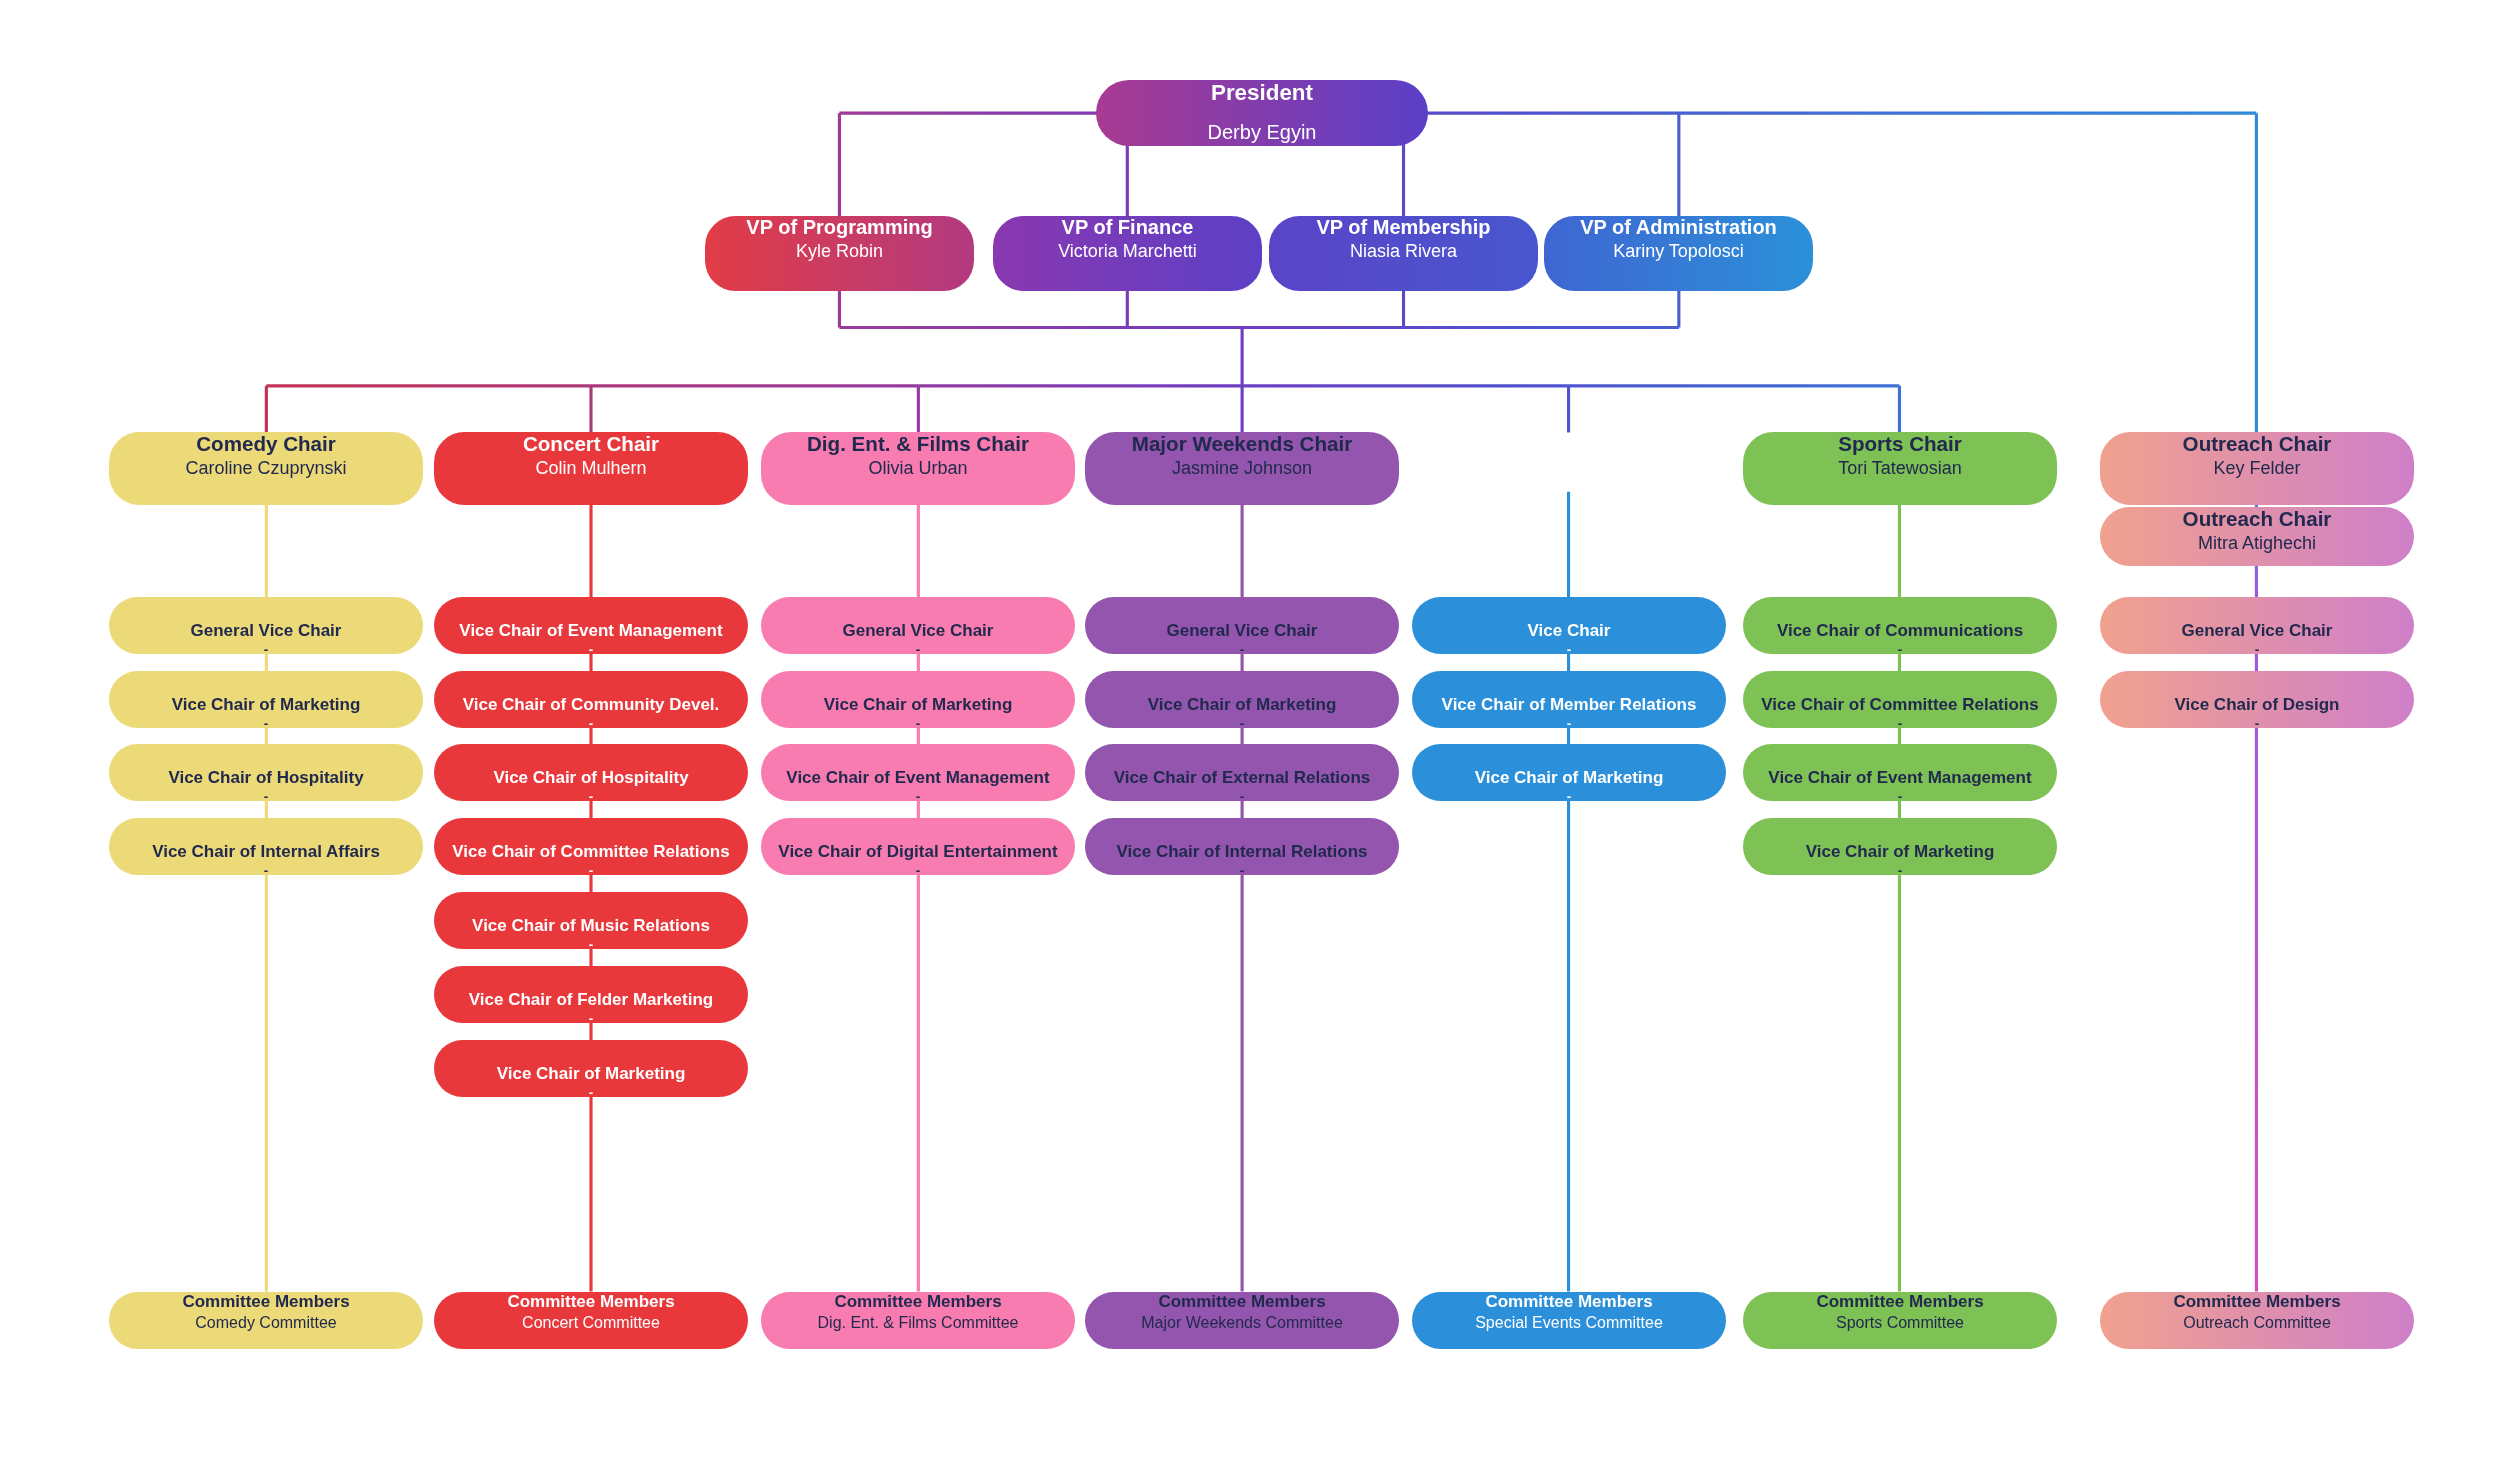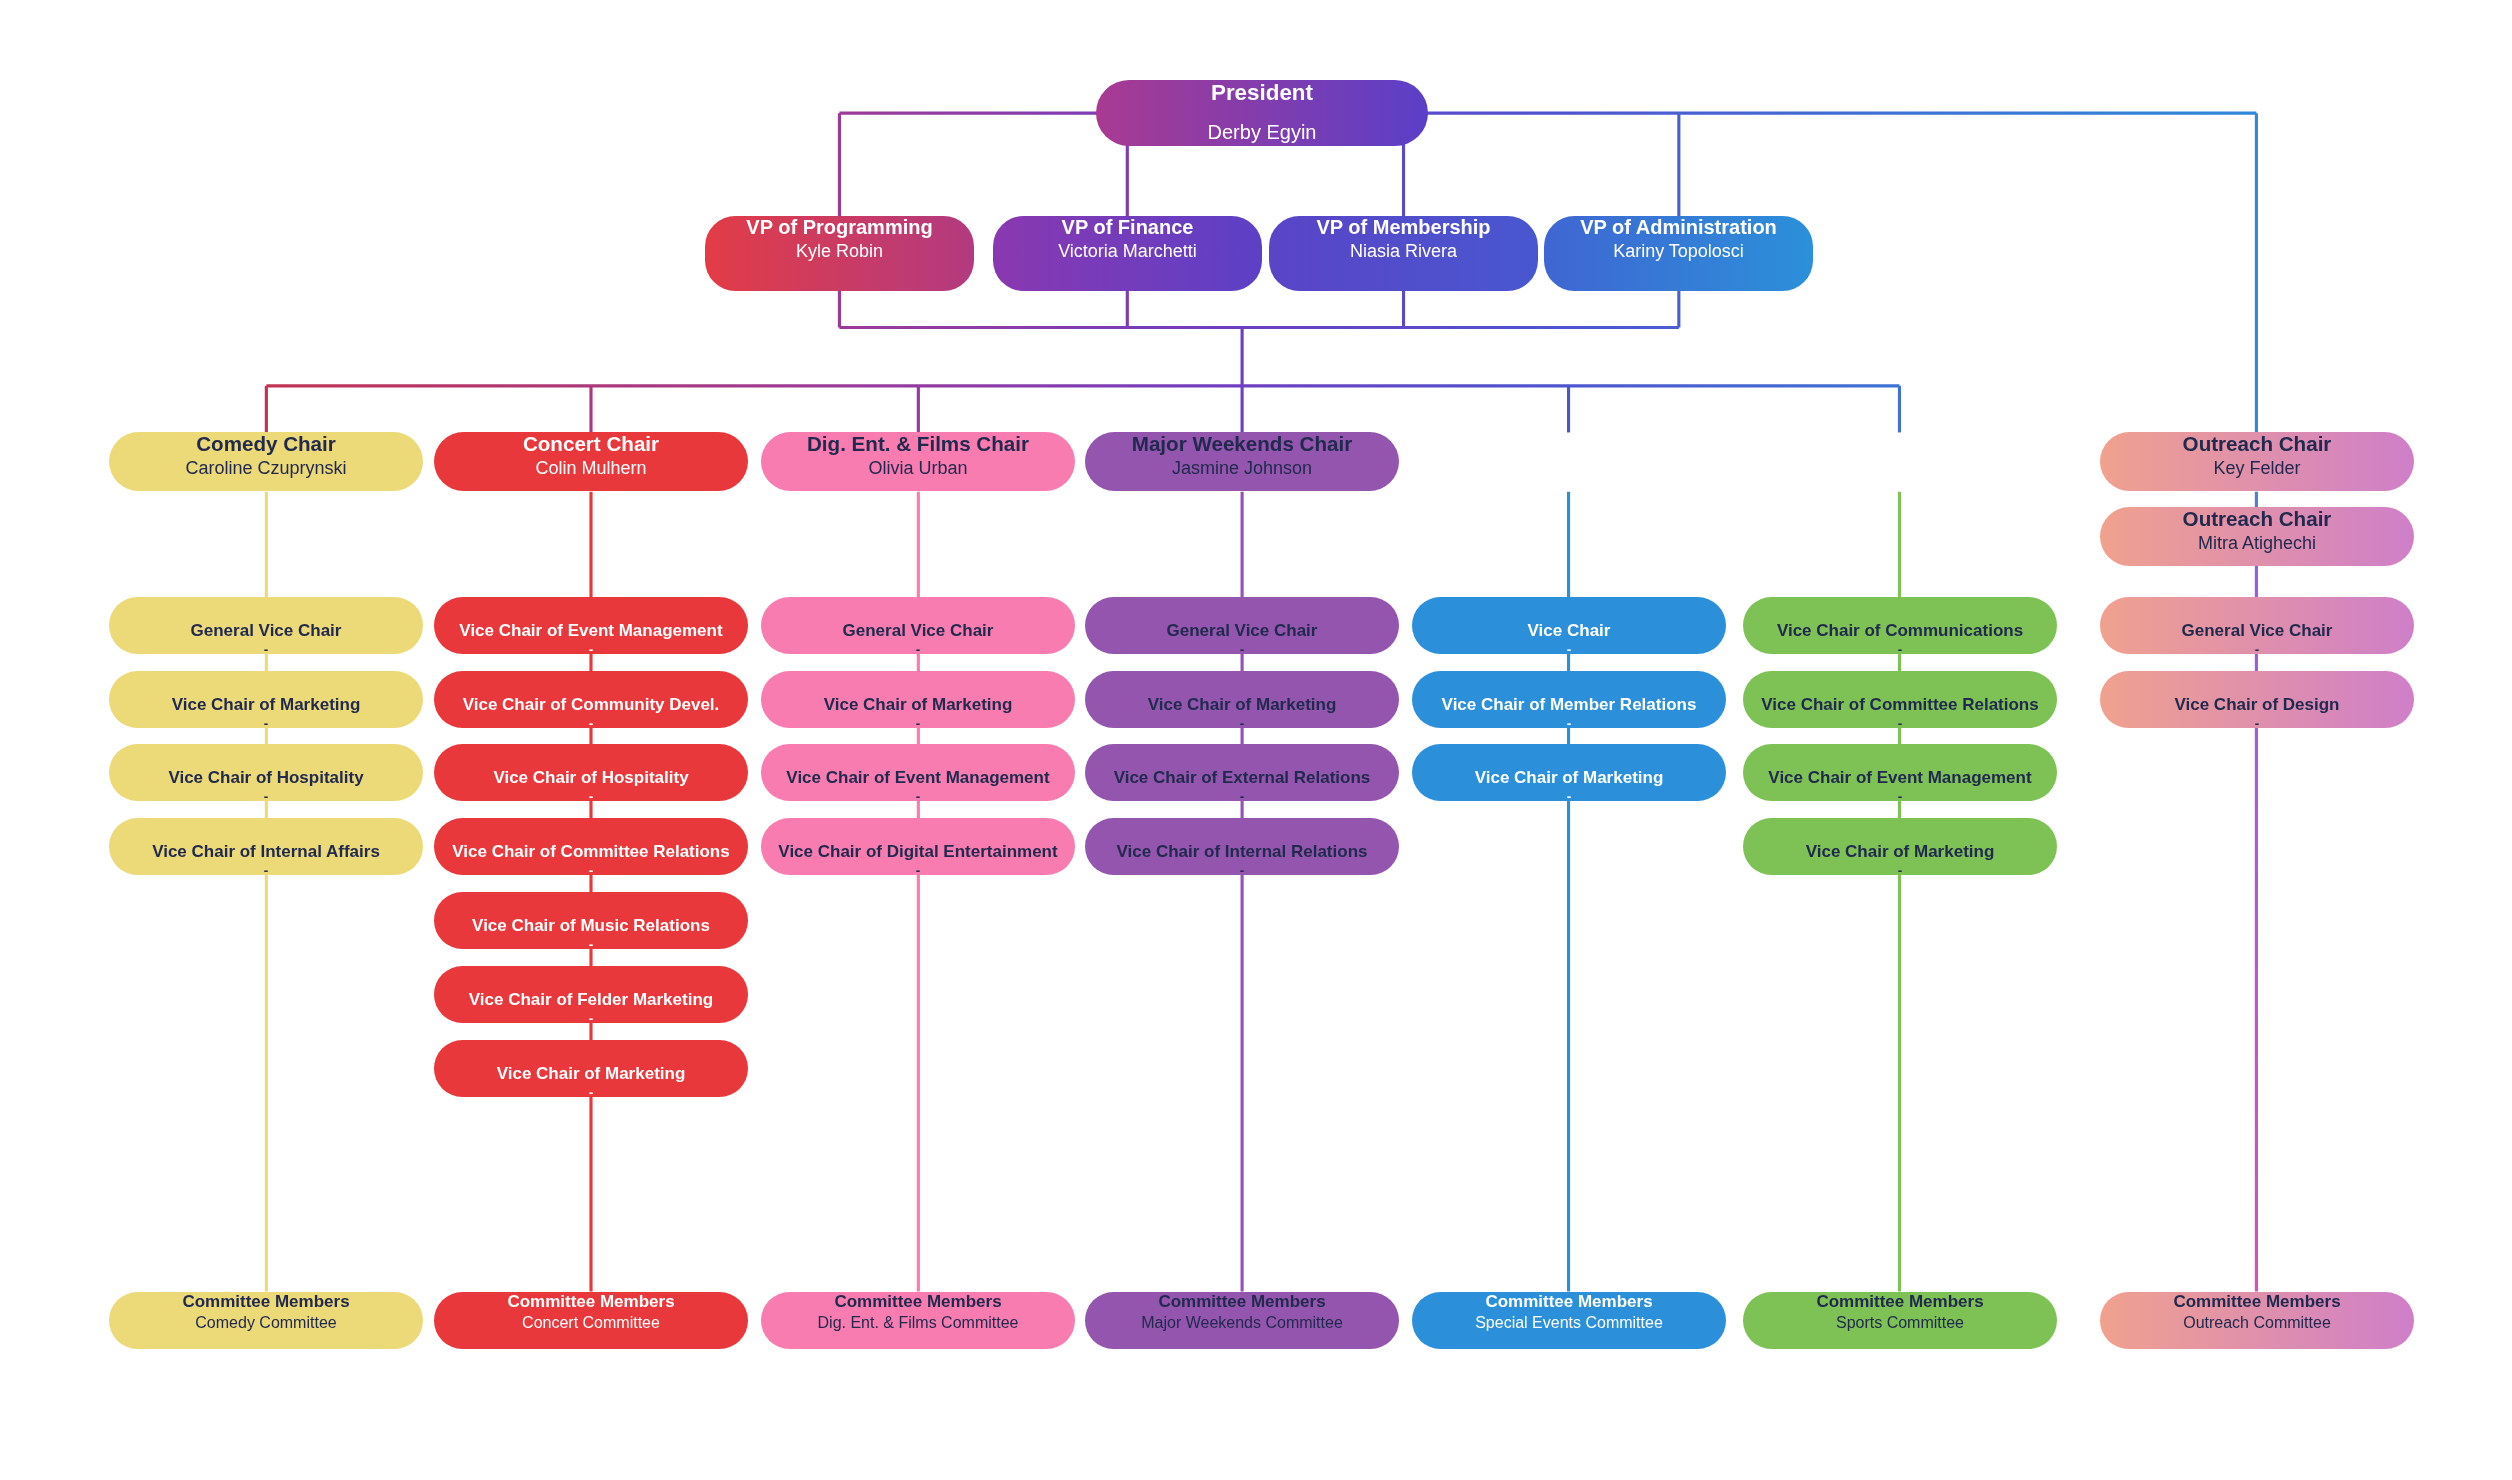--- a/index.html
+++ b/index.html
@@ -35,21 +35,21 @@
   .vp0{left:705px;background:linear-gradient(90deg,#e23c46,#b23a80);}
   .vp1{left:993px;background:linear-gradient(90deg,#8a38b0,#5c40c6);}
   .vp2{left:1269px;background:linear-gradient(90deg,#5a44c7,#4857cf);}
   .vp3{left:1544px;background:linear-gradient(90deg,#3f66d2,#2b90d9);}
 
   
   .c0{left:109px}.c1{left:434px}.c2{left:761px}.c3{left:1085px}
   .c4{left:1412px}.c5{left:1743px}.c6{left:2100px}
 
   
-  .r-chair{top:432px;height:59px;width:314px;}
+  .r-chair{top:432px;height:73px;width:314px;}
   .r-chair2{top:507px;height:59px;width:314px;}
   .r1{top:597px}.r2{top:671px}.r3{top:744px}.r4{top:818px}
   .r5{top:892px}.r6{top:966px}.r7{top:1040px}
   .r-com{top:1292px;height:57px;width:314px;}
   .vc{height:57px;width:314px;}
 
   .chair .t{font-size:20.6px;}
   .chair .n{font-size:18px;margin-top:1.8px;}
   .vc .t{font-size:17px;margin-top:24px;}
   .vc .n{font-size:13.5px;font-weight:bold;margin-top:0.9px;}
@@ -148,20 +148,24 @@
     <div class="n">Colin Mulhern</div>
   </div>
   <div class="box chair r-chair c2 digent">
     <div class="t">Dig. Ent. &amp; Films Chair</div>
     <div class="n">Olivia Urban</div>
   </div>
   <div class="box chair r-chair c3 mw">
     <div class="t">Major Weekends Chair</div>
     <div class="n">Jasmine Johnson</div>
   </div>
+  <div class="box chair r-chair c5 sports">
+    <div class="t">Sports Chair</div>
+    <div class="n">Tori Tatewosian</div>
+  </div>
   <div class="box chair r-chair c6 outreach">
     <div class="t">Outreach Chair</div>
     <div class="n">Key Felder</div>
   </div>
   <div class="box chair r-chair2 c6 outreach">
     <div class="t">Outreach Chair</div>
     <div class="n">Mitra Atighechi</div>
   </div>
 
   <div class="box vc r1 c0 comedy">

